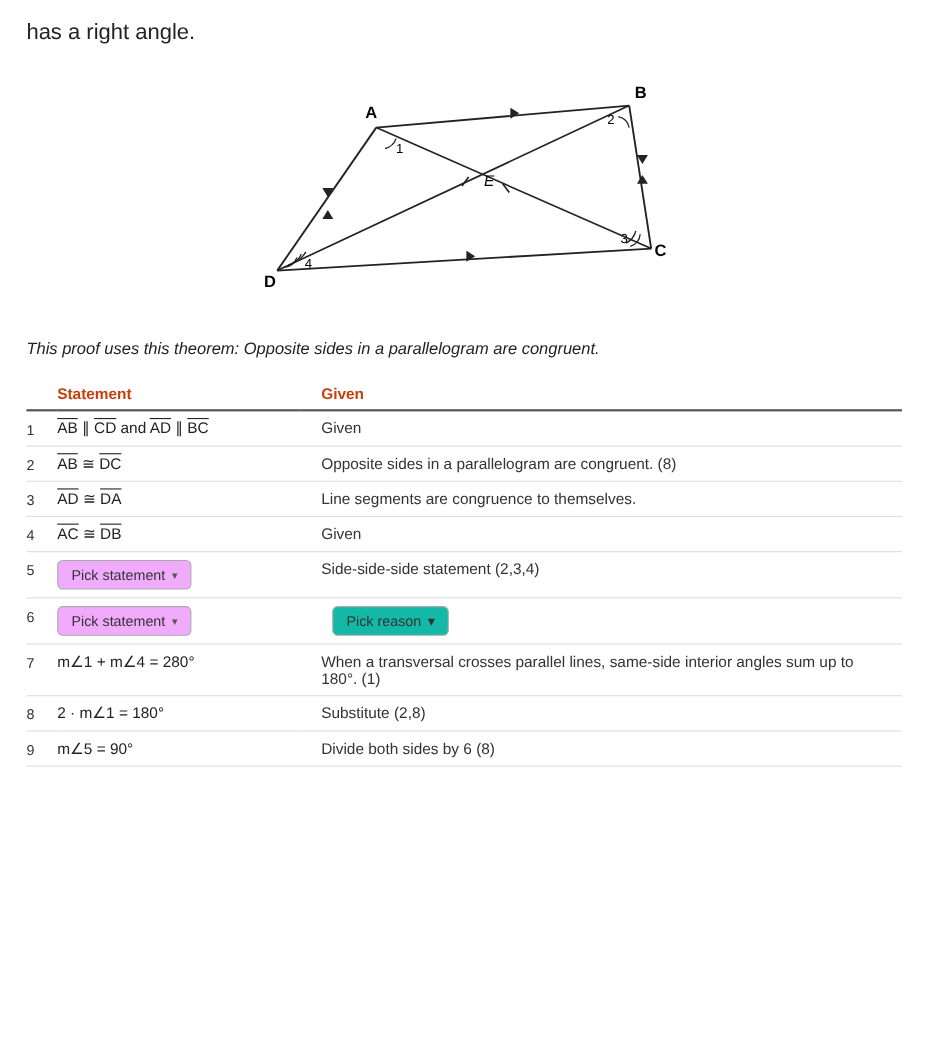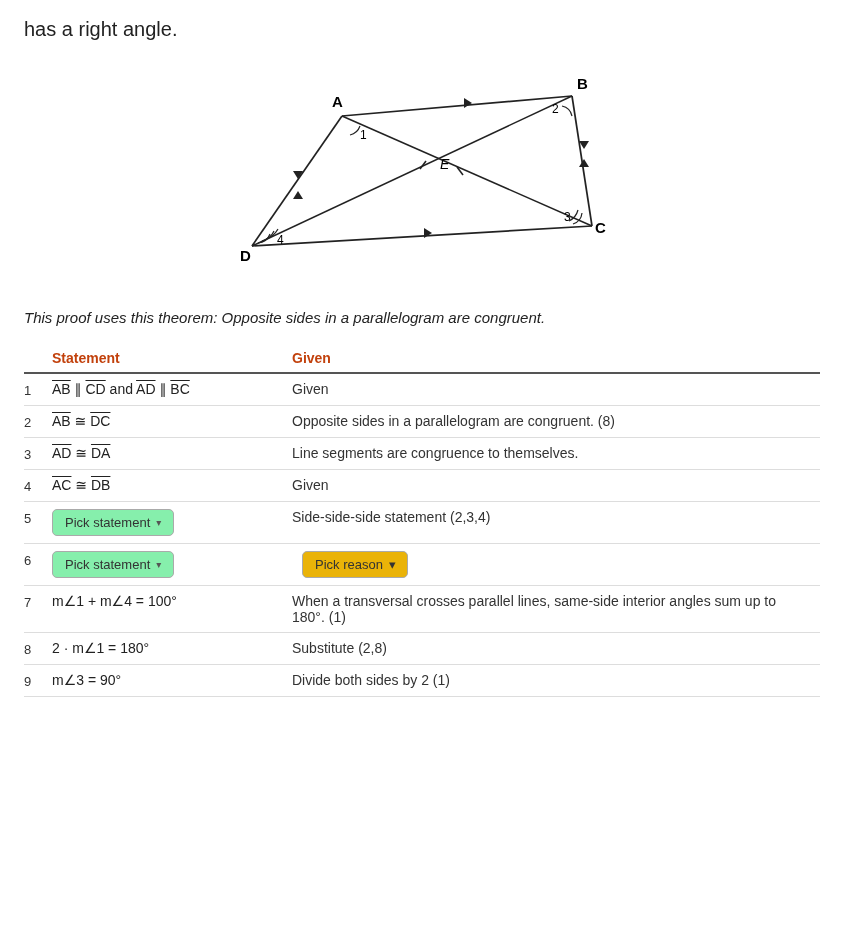--- a/index.html
+++ b/index.html
@@ -67,38 +67,38 @@
     .overline {
       text-decoration: overline;
     }
     .dropdown-btn {
       display: inline-flex;
       align-items: center;
       gap: 6px;
       border: 1.5px solid #aaa;
       border-radius: 5px;
       padding: 5px 12px;
-      background: #86efac;
+      background: #f0abfc;
       cursor: pointer;
       font-size: 13px;
       color: #333;
       user-select: none;
     }
     .dropdown-btn .chevron {
       font-size: 10px;
       color: #555;
     }
     .reason-dropdown {
       display: inline-flex;
       align-items: center;
       gap: 6px;
       border: 1.5px solid #aaa;
       border-radius: 5px;
       padding: 5px 12px;
-      background: #eab308;
+      background: #14b8a6;
       cursor: pointer;
       font-size: 13px;
       color: #333;
       margin-left: 10px;
     }
     svg text {
       font-family: Arial, sans-serif;
     }
   </style>
 </head>
@@ -204,27 +204,27 @@
             <span>Pick statement</span>
             <span class="chevron">▾</span>
           </button></td>
         <td class="reason-col"><button class="reason-dropdown">
             <span>Pick reason</span>
             <span class="chevron">▾</span>
           </button></td>
       </tr>
       <tr>
         <td class="num-col">7</td>
-        <td class="statement-col"><span>m∠1 + m∠4 = 100°</span></td>
+        <td class="statement-col"><span>m∠1 + m∠4 = 280°</span></td>
         <td class="reason-col"><span>When a transversal crosses parallel lines, same-side interior angles sum up to 180°. (1)</span></td>
       </tr>
       <tr>
         <td class="num-col">8</td>
         <td class="statement-col"><span>2 · m∠1 = 180°</span></td>
         <td class="reason-col"><span>Substitute (2,8)</span></td>
       </tr>
       <tr>
         <td class="num-col">9</td>
-        <td class="statement-col"><span>m∠3 = 90°</span></td>
-        <td class="reason-col"><span>Divide both sides by 2 (1)</span></td>
+        <td class="statement-col"><span>m∠5 = 90°</span></td>
+        <td class="reason-col"><span>Divide both sides by 6 (8)</span></td>
       </tr>
     </tbody>
 </table>
 
 </body></html>

